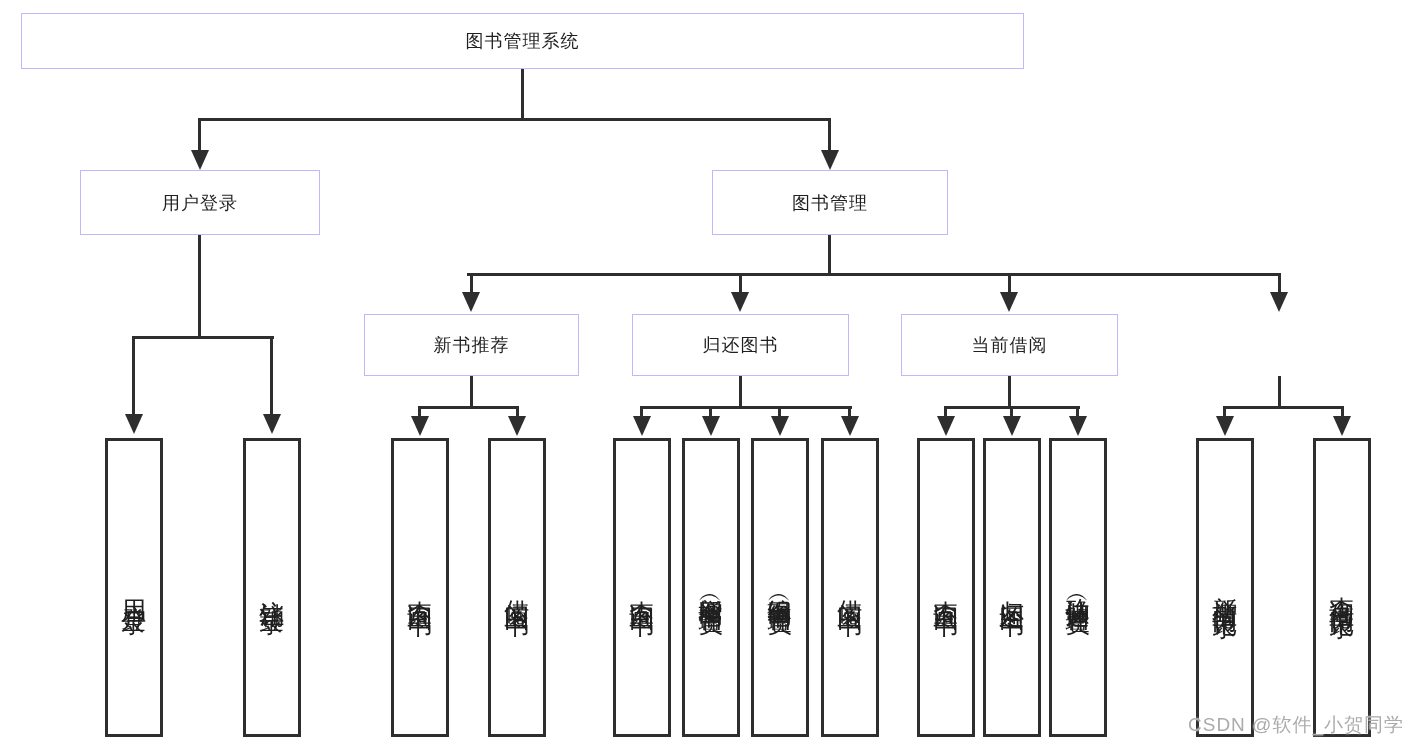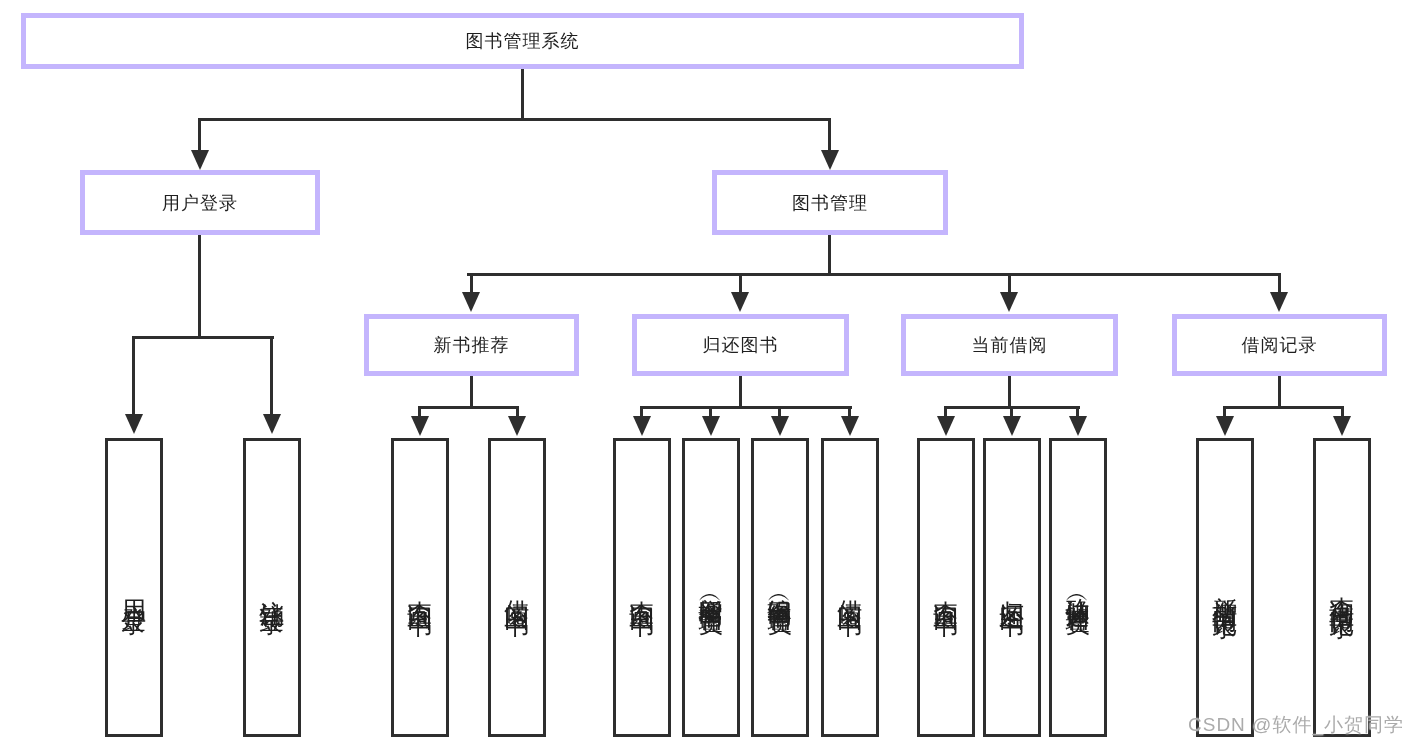--- a/index.html
+++ b/index.html
@@ -7,21 +7,21 @@
     position:relative;
     width:1405px;height:747px;
     background:#ffffff;
     font-family:"Liberation Sans",sans-serif;
     overflow:hidden;
   }
   
   .hbox{
     position:absolute;
     box-sizing:border-box;
-    border:5px solid #c4b5fd;
+    border:1px solid #c4b5fd;
     background:#ffffff;
     display:flex;align-items:center;justify-content:center;
     font-size:18px;color:#1f1f1f;
     letter-spacing:1px;
     z-index:2;
   }
   .leaf{
     position:absolute;
     top:438px;height:299px;width:58px;
     box-sizing:border-box;
@@ -133,23 +133,20 @@
 
   <div class="hbox" style="left:712px;top:170px;width:236px;height:65px;">
     <span>图书管理</span>
   </div>
   <div class="hbox" style="left:632px;top:314px;width:217px;height:62px;">
     <span>归还图书</span>
   </div>
   <div class="hbox" style="left:901px;top:314px;width:217px;height:62px;align-items:center;">
     <span>当前借阅</span>
   </div>
-  <div class="hbox" style="left:1172px;top:314px;width:215px;height:62px;">
-    <span>借阅记录</span>
-  </div>
 
   <div class="leaf" style="left:105px;">
     <span class="vtxt">用户登录</span>
   </div>
   <div class="leaf" style="left:243px;">
     <span class="vtxt">注销登录</span>
   </div>
 
   <div class="leaf" style="left:391px;">
     <span class="vtxt">查询图书</span>

